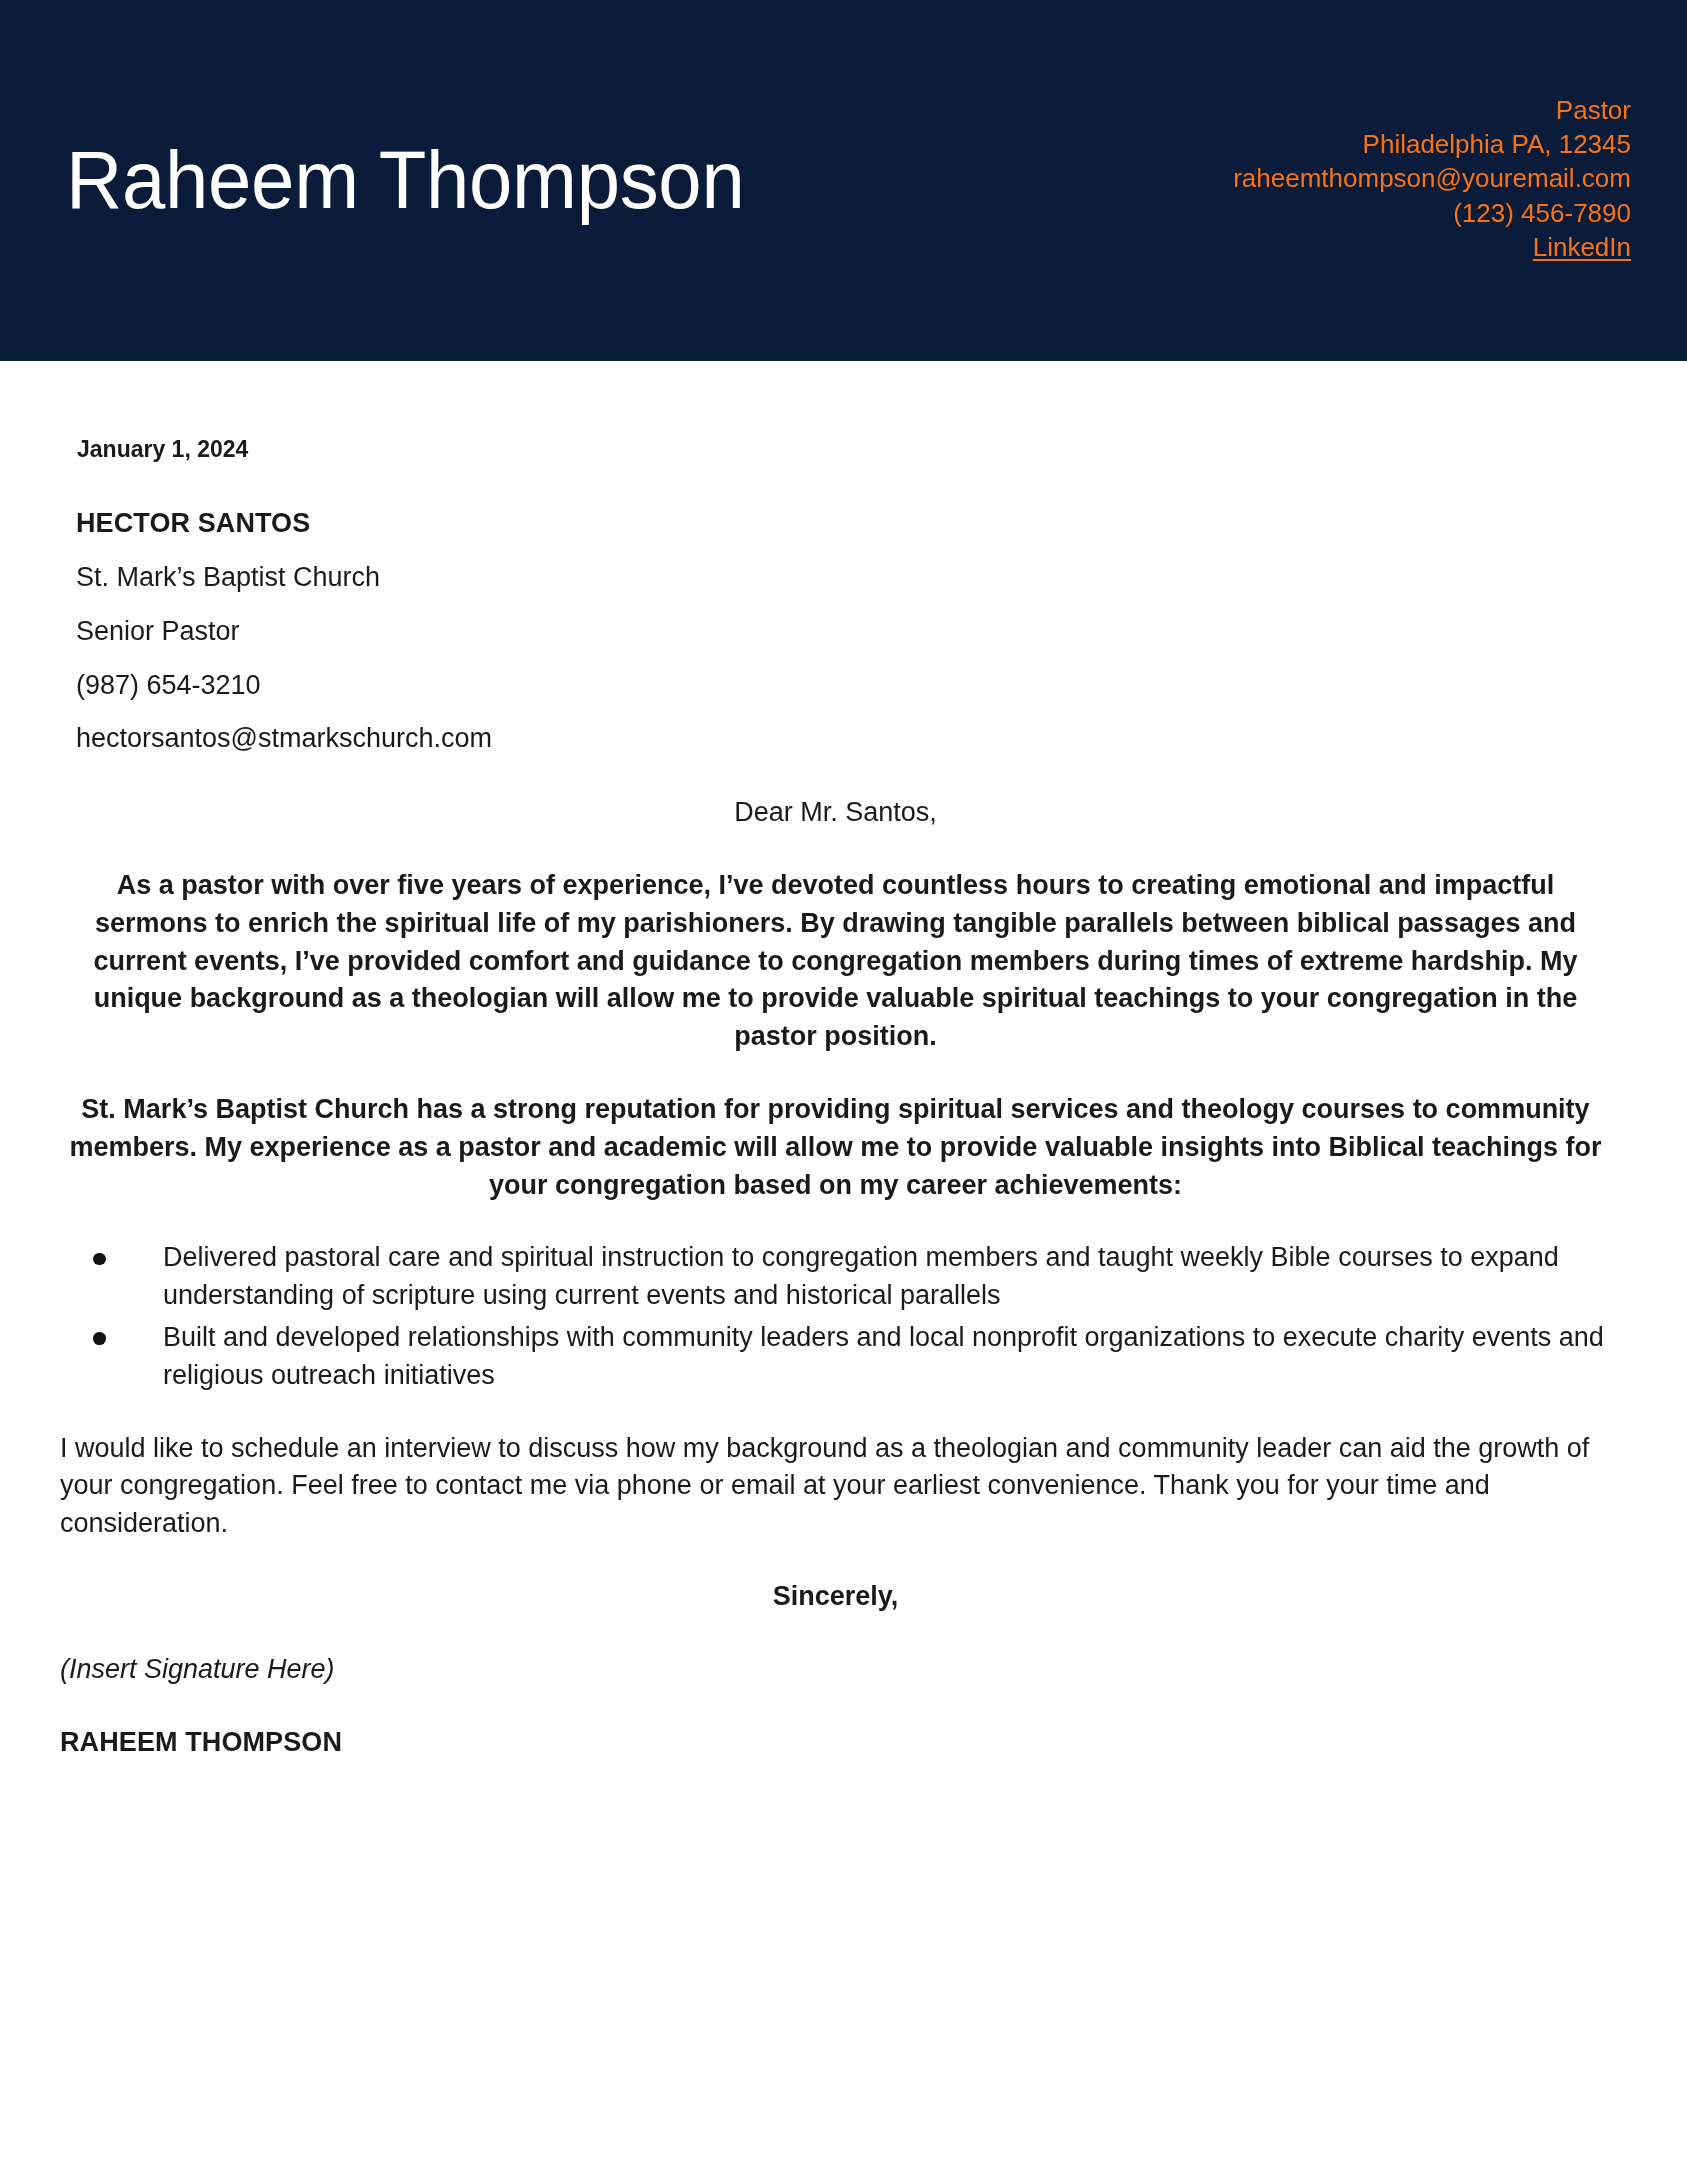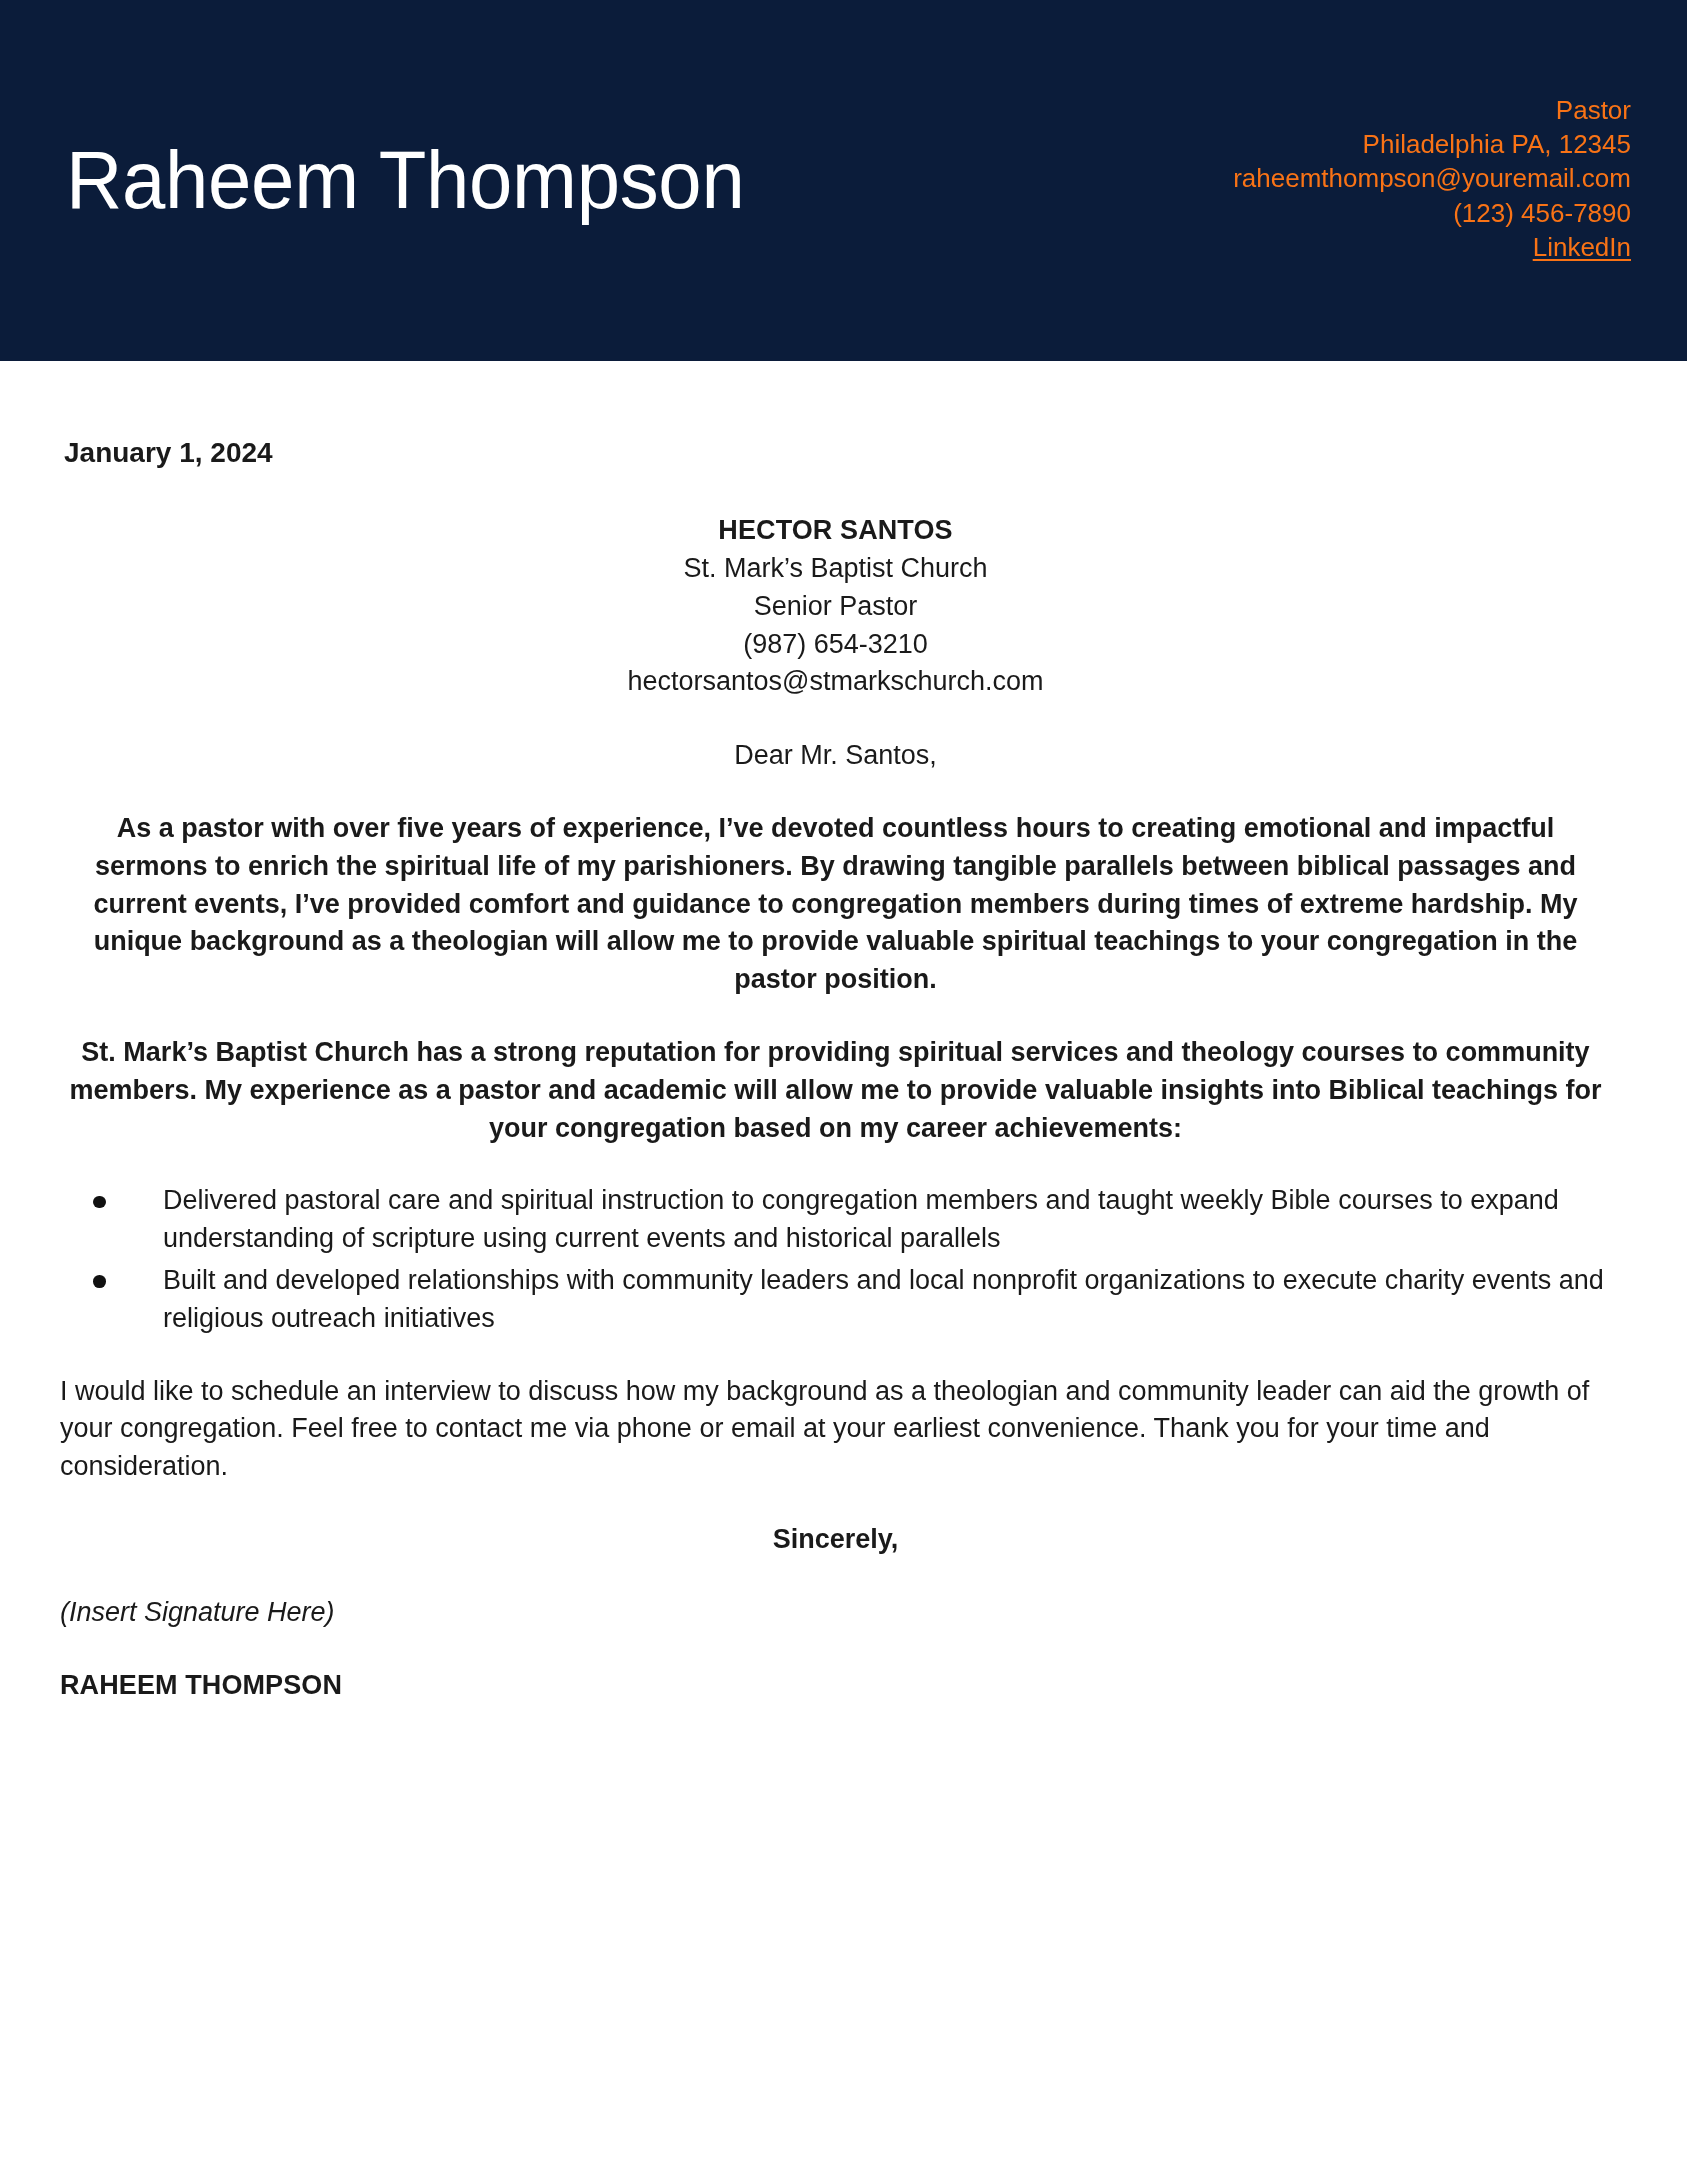--- a/index.html
+++ b/index.html
@@ -82,32 +82,31 @@
     left: 60px;
     top: 433px;
     width: 1551px;
     color: #1a1a1a;
     font-size: 27px;
     line-height: 1.40;
   }
 
   .date-line {
     font-weight: bold;
-    font-size: 28px;
-    margin: 0 0 40px 4px;
+    font-size: 23px;
+    margin: 0 0 40px 17px;
   }
 
   .recipient {
     margin: 0 0 36px 0;
   }
   .recipient .rline {
     display: block;
-    margin: 0;
+    margin: 16px;
     line-height: 1.40;
-    text-align: center;
   }
   .recipient .rname {
     font-weight: bold;
     letter-spacing: 0.1px;
   }
 
   .salutation {
     margin: 0 0 35px 0;
     text-align: center;
   }

